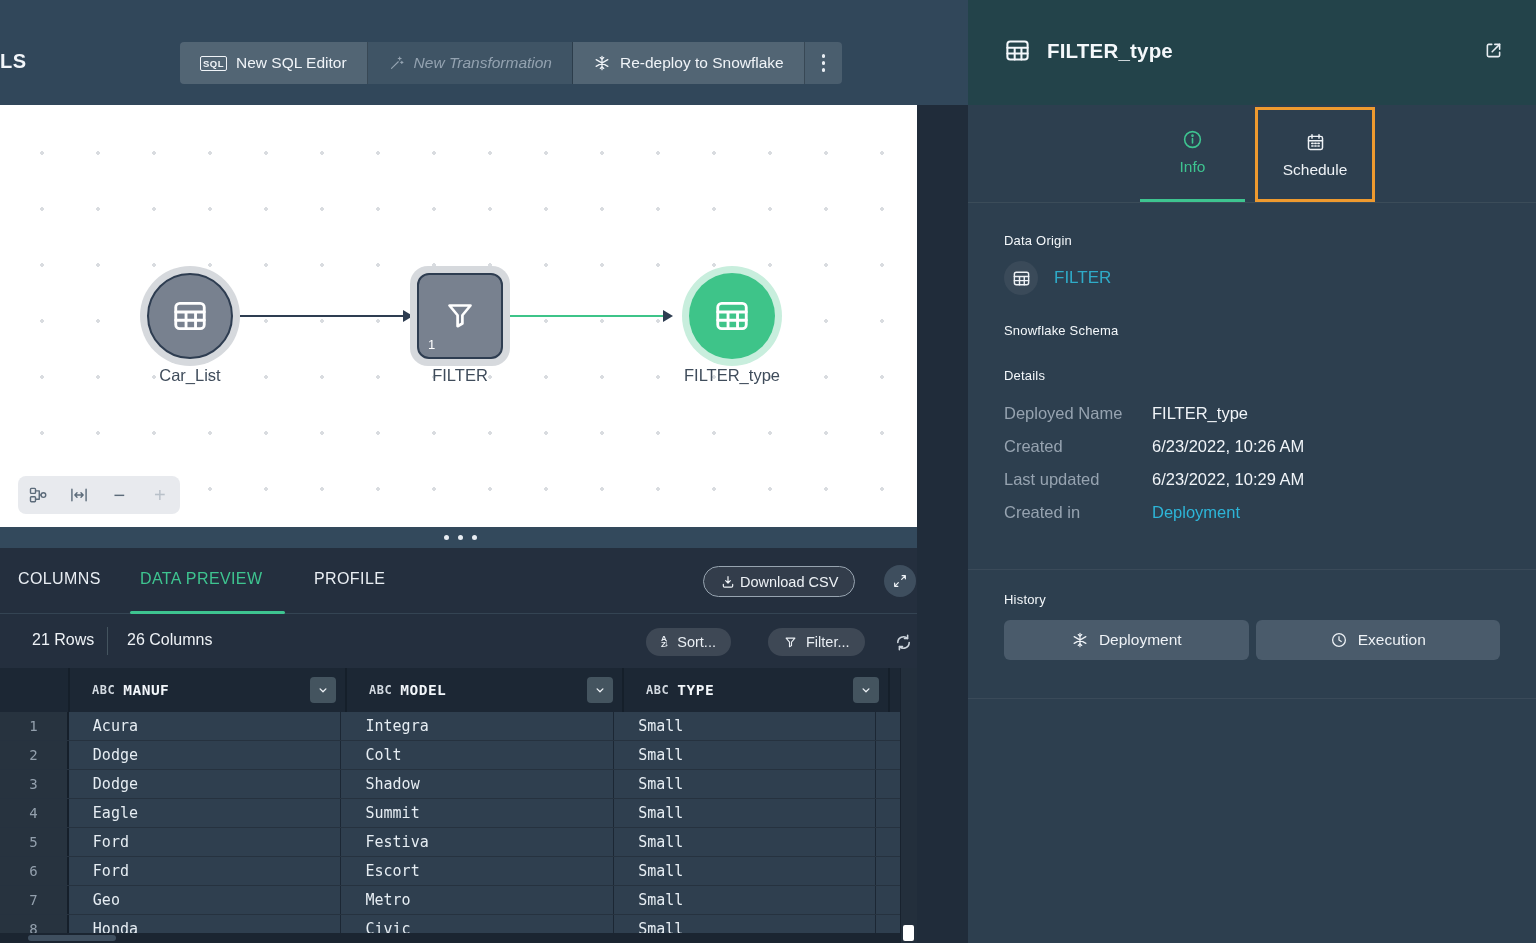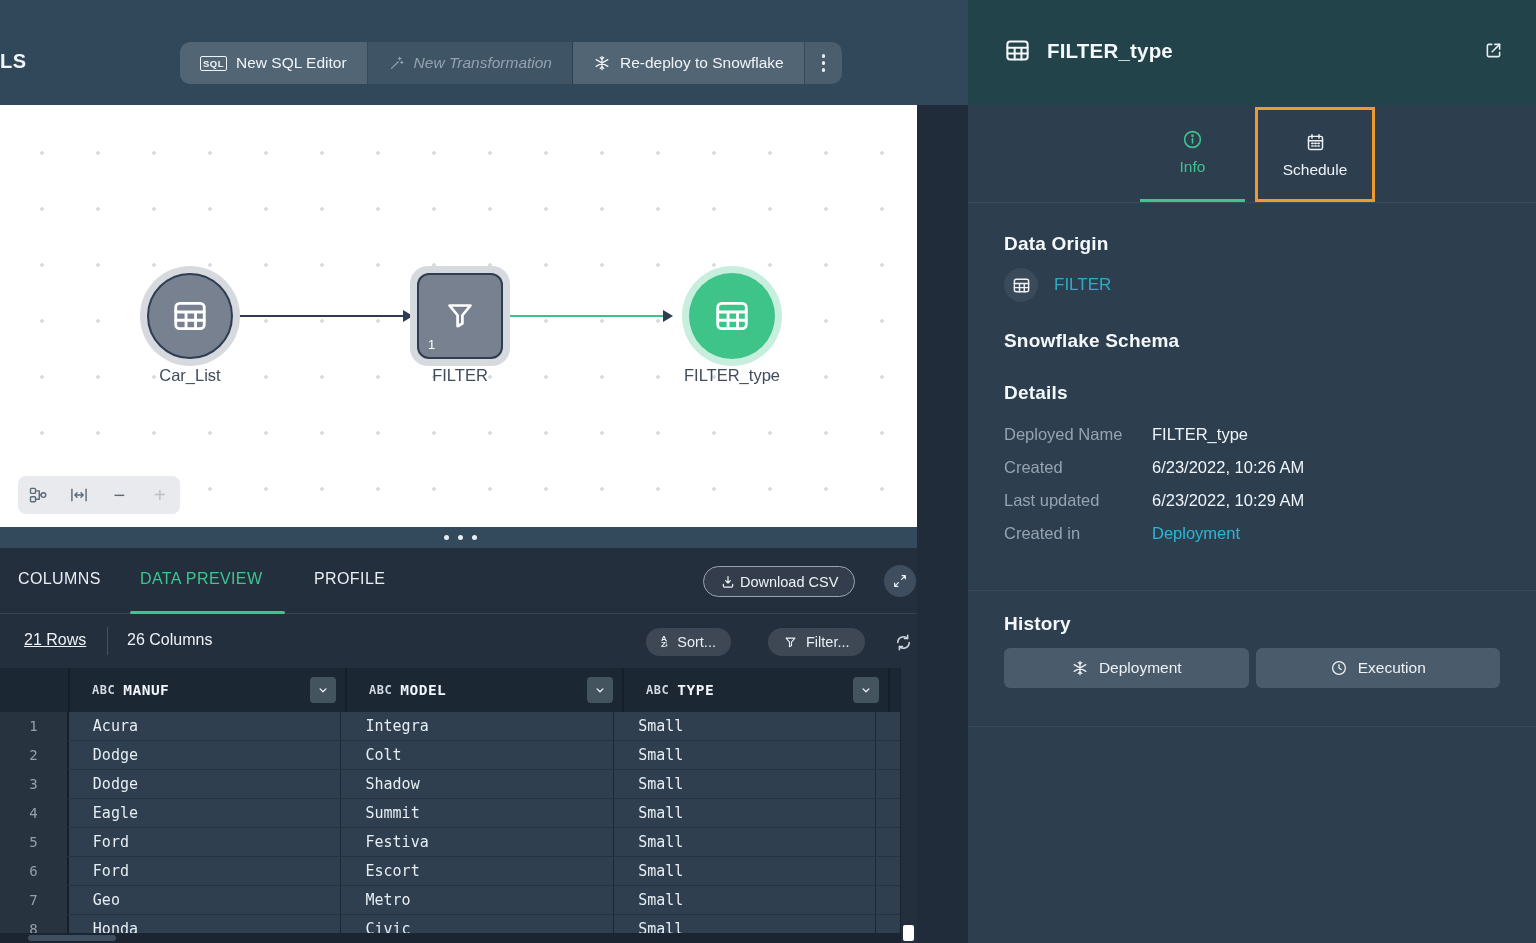--- a/index.html
+++ b/index.html
@@ -5,21 +5,21 @@
   * { box-sizing: border-box; margin: 0; padding: 0; }
   html,body { width:1536px; height:943px; overflow:hidden; background:#232f3d;
               font-family:"Liberation Sans", sans-serif; }
   .app { position:relative; width:1536px; height:943px; overflow:hidden; }
 
   
   .left { position:absolute; left:0; top:0; width:968px; height:943px; background:#be185d; }
   .topbar { position:absolute; left:0; top:0; width:968px; height:105px; background:#31475a; }
   .partial-label { position:absolute; left:0; top:50px; color:#f2f6fa; font-size:20px; font-weight:700; letter-spacing:.5px; }
   .btn-group { position:absolute; left:180px; top:42px; height:42px; display:flex; align-items:stretch;
-               background:rgba(255,255,255,.07); border-radius:10px; overflow:hidden; }
+               background:rgba(255,255,255,.07); border-radius:4px; overflow:hidden; }
   .tb-btn { display:flex; align-items:center; gap:9px; padding:0 20px; font-size:15.5px; color:#f0f4f8;
             background:rgba(255,255,255,.10); border-right:1px solid rgba(10,20,30,.35); cursor:pointer; white-space:nowrap; }
   .tb-btn.disabled { background:transparent; color:#93a2b0;font-style:italic; }
   .tb-btn.more { padding:0 17px; background:rgba(255,255,255,.06); border-right:none; }
   .sql-chip { font-size:9.5px; font-weight:700; letter-spacing:.5px; border:1px solid currentColor; border-radius:2px; padding:1px 2px; }
   .vdots { display:flex; flex-direction:column; gap:3.5px; }
   .vdots i { width:3.5px; height:3.5px; border-radius:50%; background:#e9eef3; }
 
   
   .canvas { position:absolute; left:0; top:105px; width:917px; height:422px; background:#ffffff;
@@ -100,21 +100,21 @@
 
   .panel-tabs { position:absolute; left:0; top:105px; width:568px; height:98px; border-bottom:1px solid #3b4c59; }
   .vtab { position:absolute; display:flex; flex-direction:column; align-items:center; gap:8px; cursor:pointer; }
   .vtab-info { left:172px; top:24px; width:105px; color:#3ec490; }
   .vtab-label { font-size:15.5px; }
   .info-underline { position:absolute; left:172px; top:94px; width:105px; height:3px; background:#3ec490; }
   .schedule-highlight { position:absolute; left:287px; top:2px; width:120px; height:95px; border:3px solid #ee9a2f; }
   .vtab-schedule { left:0; top:22px; width:114px; color:#eef2f6; }
 
   .panel-body { position:absolute; left:0; top:203px; width:568px; height:740px; padding:0 36px; }
-  .sec-heading { color:#f4f8fb; font-size:19px; font-weight:700; letter-spacing:.2px; }
+  .sec-heading { color:#f4f8fb; font-size:13px; font-weight:400; letter-spacing:.2px; }
   .h-origin { margin-top:30px; }
   .link-row { margin-top:13px; display:flex; align-items:center; gap:16px; height:34px; }
   .avatar { width:34px; height:34px; border-radius:50%; background:#3a4a59; display:flex; align-items:center; justify-content:center; color:#eef2f6; }
   .teal-link { color:#2fabc8; font-size:17px; cursor:pointer; }
   .h-schema { margin-top:28px; }
   .h-details { margin-top:30px; }
   .detail-grid { margin-top:14px; }
   .d-row { display:grid; grid-template-columns:148px 1fr; align-items:center; height:33px; }
   .d-label { color:#96a3b0; font-size:16.5px; }
   .d-value { color:#f0f4f8; font-size:16.5px; font-weight:500; }
@@ -309,21 +309,21 @@
           <span>Download CSV</span>
         </div>
         <div class="expand-btn">
           <svg class="ic" width="16" height="16">
               <use href="#i-expand"></use>
             </svg>
         </div>
       </div>
 
       <div class="countsrow">
-        <span class="count" style="left:24px;text-decoration:underline;">21 Rows</span>
+        <span class="count" style="left:32px;">21 Rows</span>
         <span class="count-div"></span>
         <span class="count" style="left:127px;">26 Columns</span>
         <div class="pill" style="left:646px;">
           <span style="display:flex;align-items:center;">
             <span class="azsort">
                 <b>A</b>
                 <b>Z</b>
               </span>
             <span class="az-arrow">↓</span>
           </span>

